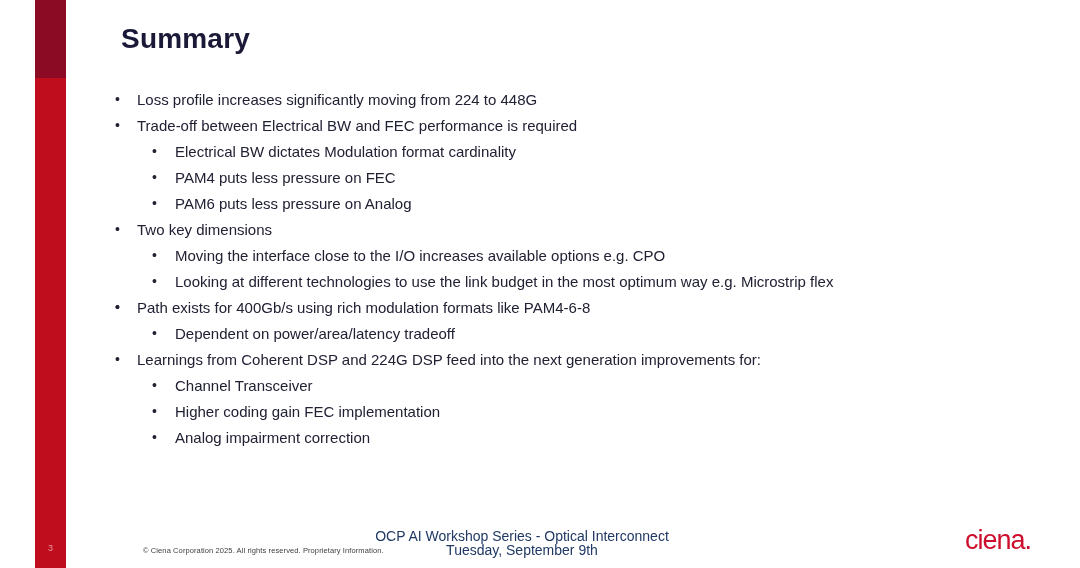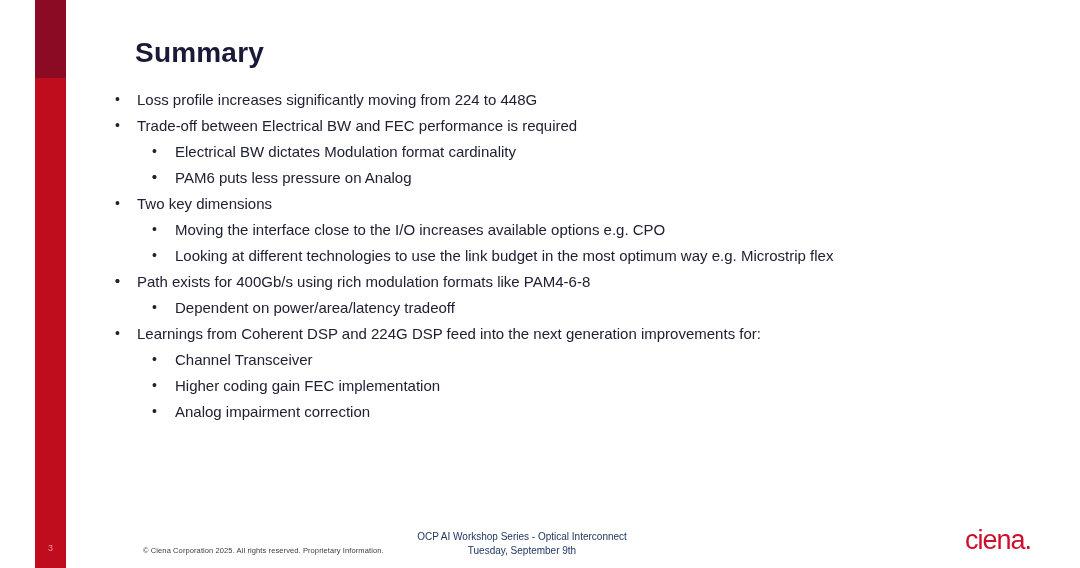--- a/index.html
+++ b/index.html
@@ -38,21 +38,21 @@
     position:absolute;
     left:0; top:543px;
     width:31px;
     text-align:center;
     font-size:9px;
     color:var(--page-num);
   }
   .slide-title{
     position:absolute;
     left:121px; top:23px;
-    margin:14px;
+    margin:0;
     font-size:28px;
     font-weight:bold;
     letter-spacing:0.2px;
     color:var(--title-color);
   }
   .bullet-list{
     position:absolute;
     left:107px; top:91px;
     width:930px;
     margin:0; padding:0;
@@ -81,21 +81,21 @@
     font-size:7.5px;
     letter-spacing:0.1px;
     color:var(--copyright-gray);
     padding-left:21px;
   }
   .footer-event{
     position:absolute;
     left:522px; top:530px;
     transform:translateX(-50%);
     text-align:center;
-    font-size:10px;
+    font-size:14px;
     line-height:13.5px;
     white-space:nowrap;
     color:var(--footer-navy);
   }
   .ciena-logo{
     position:absolute;
     left:965px; top:525px;
     font-size:27px;
     font-weight:normal;
     letter-spacing:-1px;
@@ -112,21 +112,21 @@
     <div class="accent-bar-bottom"></div>
     <div class="page-number">3</div>
   </div>
 
   <h1 class="slide-title">Summary</h1>
 
   <ul class="bullet-list" id="bullet-list">
       <li class="bullet-item lvl1"><span class="bullet-marker">•</span><span class="bullet-text">Loss profile increases significantly moving from 224 to 448G</span></li>
       <li class="bullet-item lvl1"><span class="bullet-marker">•</span><span class="bullet-text">Trade-off between Electrical BW and FEC performance is required</span></li>
       <li class="bullet-item lvl2"><span class="bullet-marker">•</span><span class="bullet-text">Electrical BW dictates Modulation format cardinality</span></li>
-      <li class="bullet-item lvl2"><span class="bullet-marker">•</span></li>
+      <li class="bullet-item lvl2"><span class="bullet-marker">•</span><span class="bullet-text">PAM4 puts less pressure on FEC</span></li>
       <li class="bullet-item lvl2"><span class="bullet-marker">•</span><span class="bullet-text">PAM6 puts less pressure on Analog</span></li>
       <li class="bullet-item lvl1"><span class="bullet-marker">•</span><span class="bullet-text">Two key dimensions</span></li>
       <li class="bullet-item lvl2"><span class="bullet-marker">•</span><span class="bullet-text">Moving the interface close to the I/O increases available options e.g. CPO</span></li>
       <li class="bullet-item lvl2"><span class="bullet-marker">•</span><span class="bullet-text">Looking at different technologies to use the link budget in the most optimum way e.g. Microstrip flex</span></li>
       <li class="bullet-item lvl1"><span class="bullet-marker">•</span></li>
       <li class="bullet-item lvl1"><span class="bullet-marker">•</span><span class="bullet-text">Path exists for 400Gb/s using rich modulation formats like PAM4-6-8</span></li>
       <li class="bullet-item lvl2"><span class="bullet-marker">•</span><span class="bullet-text">Dependent on power/area/latency tradeoff</span></li>
       <li class="bullet-item lvl1"><span class="bullet-marker">•</span><span class="bullet-text">Learnings from Coherent DSP and 224G DSP feed into the next generation improvements for:</span></li>
       <li class="bullet-item lvl2"><span class="bullet-marker">•</span><span class="bullet-text">Channel Transceiver</span></li>
       <li class="bullet-item lvl2"><span class="bullet-marker">•</span><span class="bullet-text">Higher coding gain FEC implementation</span></li>

